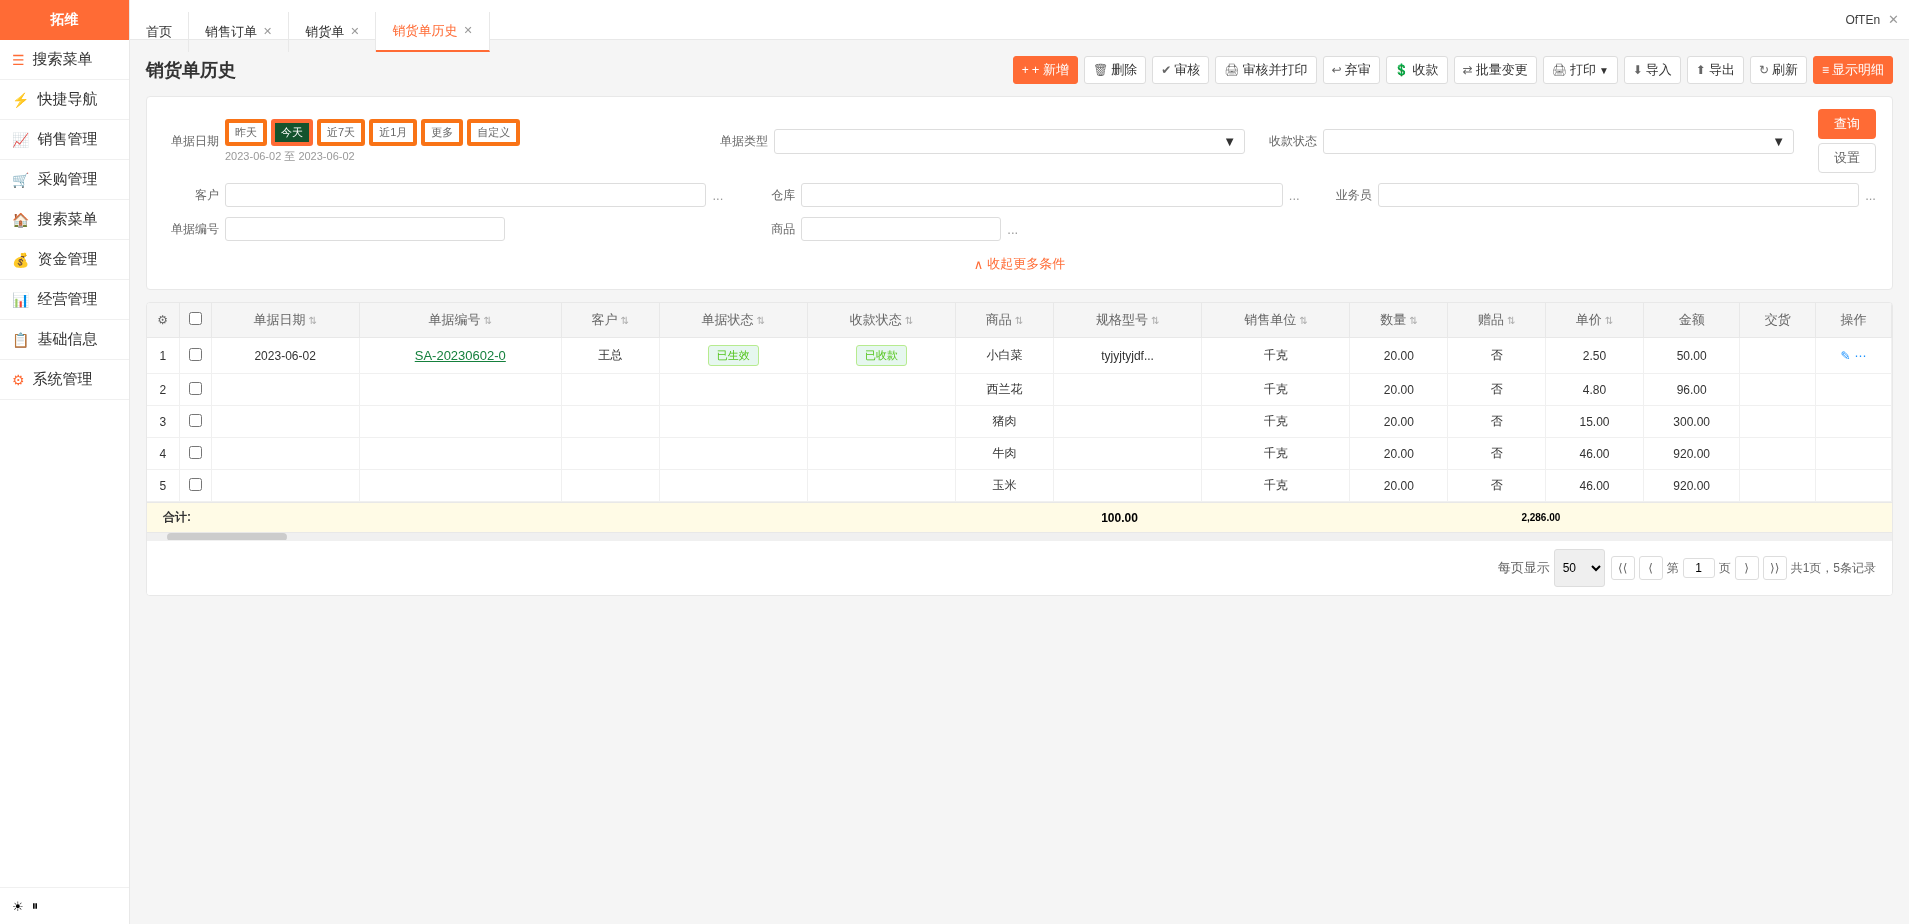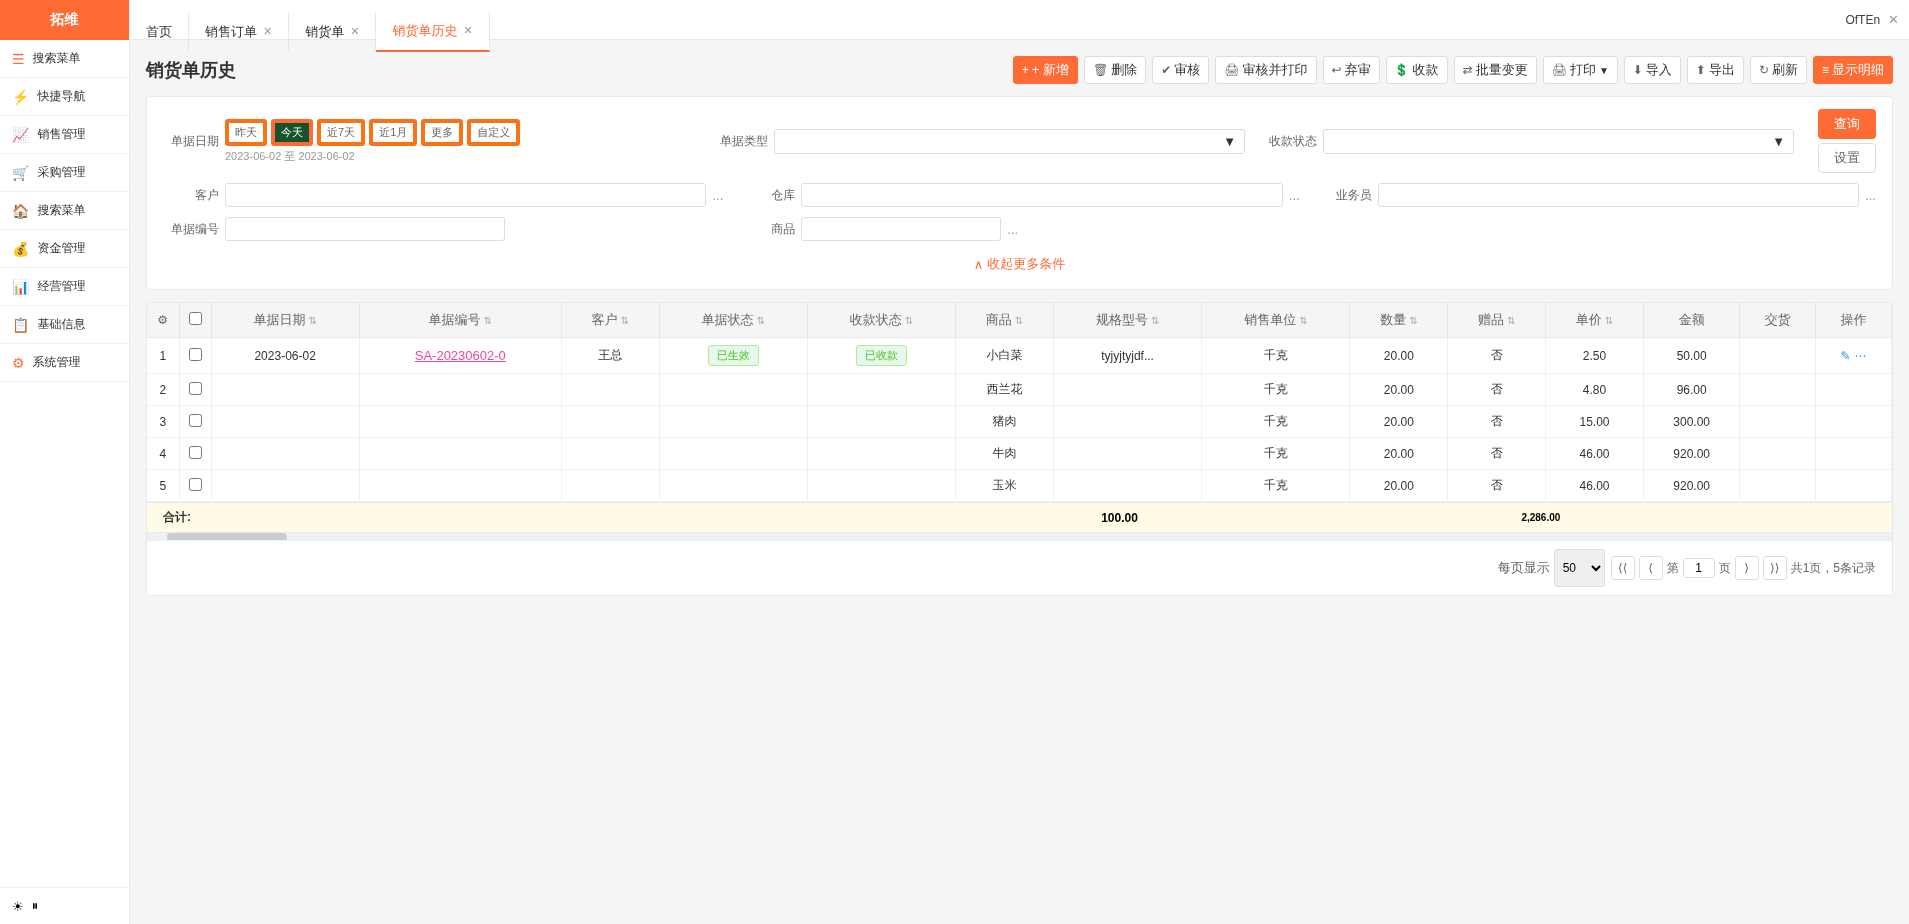--- a/index.html
+++ b/index.html
@@ -28,21 +28,21 @@
     .sidebar-item {
       display: flex;
       align-items: center;
       padding: 10px 12px;
       cursor: pointer;
       color: #333;
       gap: 8px;
       border-bottom: 1px solid #f0f0f0;
     }
     .sidebar-item .icon { font-size: 14px; color: #ff6b35; }
-    .sidebar-item .label { font-size: 12px; }
+    .sidebar-item .label { font-size: 15px; }
     .sidebar-bottom {
       margin-top: auto;
       display: flex;
       align-items: center;
       padding: 10px 12px;
       gap: 8px;
       border-top: 1px solid #f0f0f0;
     }
 
     
@@ -268,21 +268,21 @@
     .badge {
       display: inline-block;
       padding: 2px 8px;
       border-radius: 3px;
       font-size: 11px;
     }
     .badge-active { background: #e6f7ef; color: #52c41a; border: 1px solid #b7eb8f; }
     .badge-paid { background: #e6f7ef; color: #52c41a; border: 1px solid #b7eb8f; }
 
     
-    .link { color: #ec4899; cursor: pointer; text-decoration: underline; }
+    .link { color: #15803d; cursor: pointer; text-decoration: underline; }
 
     
     .table-footer {
       background: #fffbe6;
       border-top: 1px solid #e8e8e8;
       display: flex;
       align-items: center;
       padding: 6px 0;
     }
     .table-footer-label {

